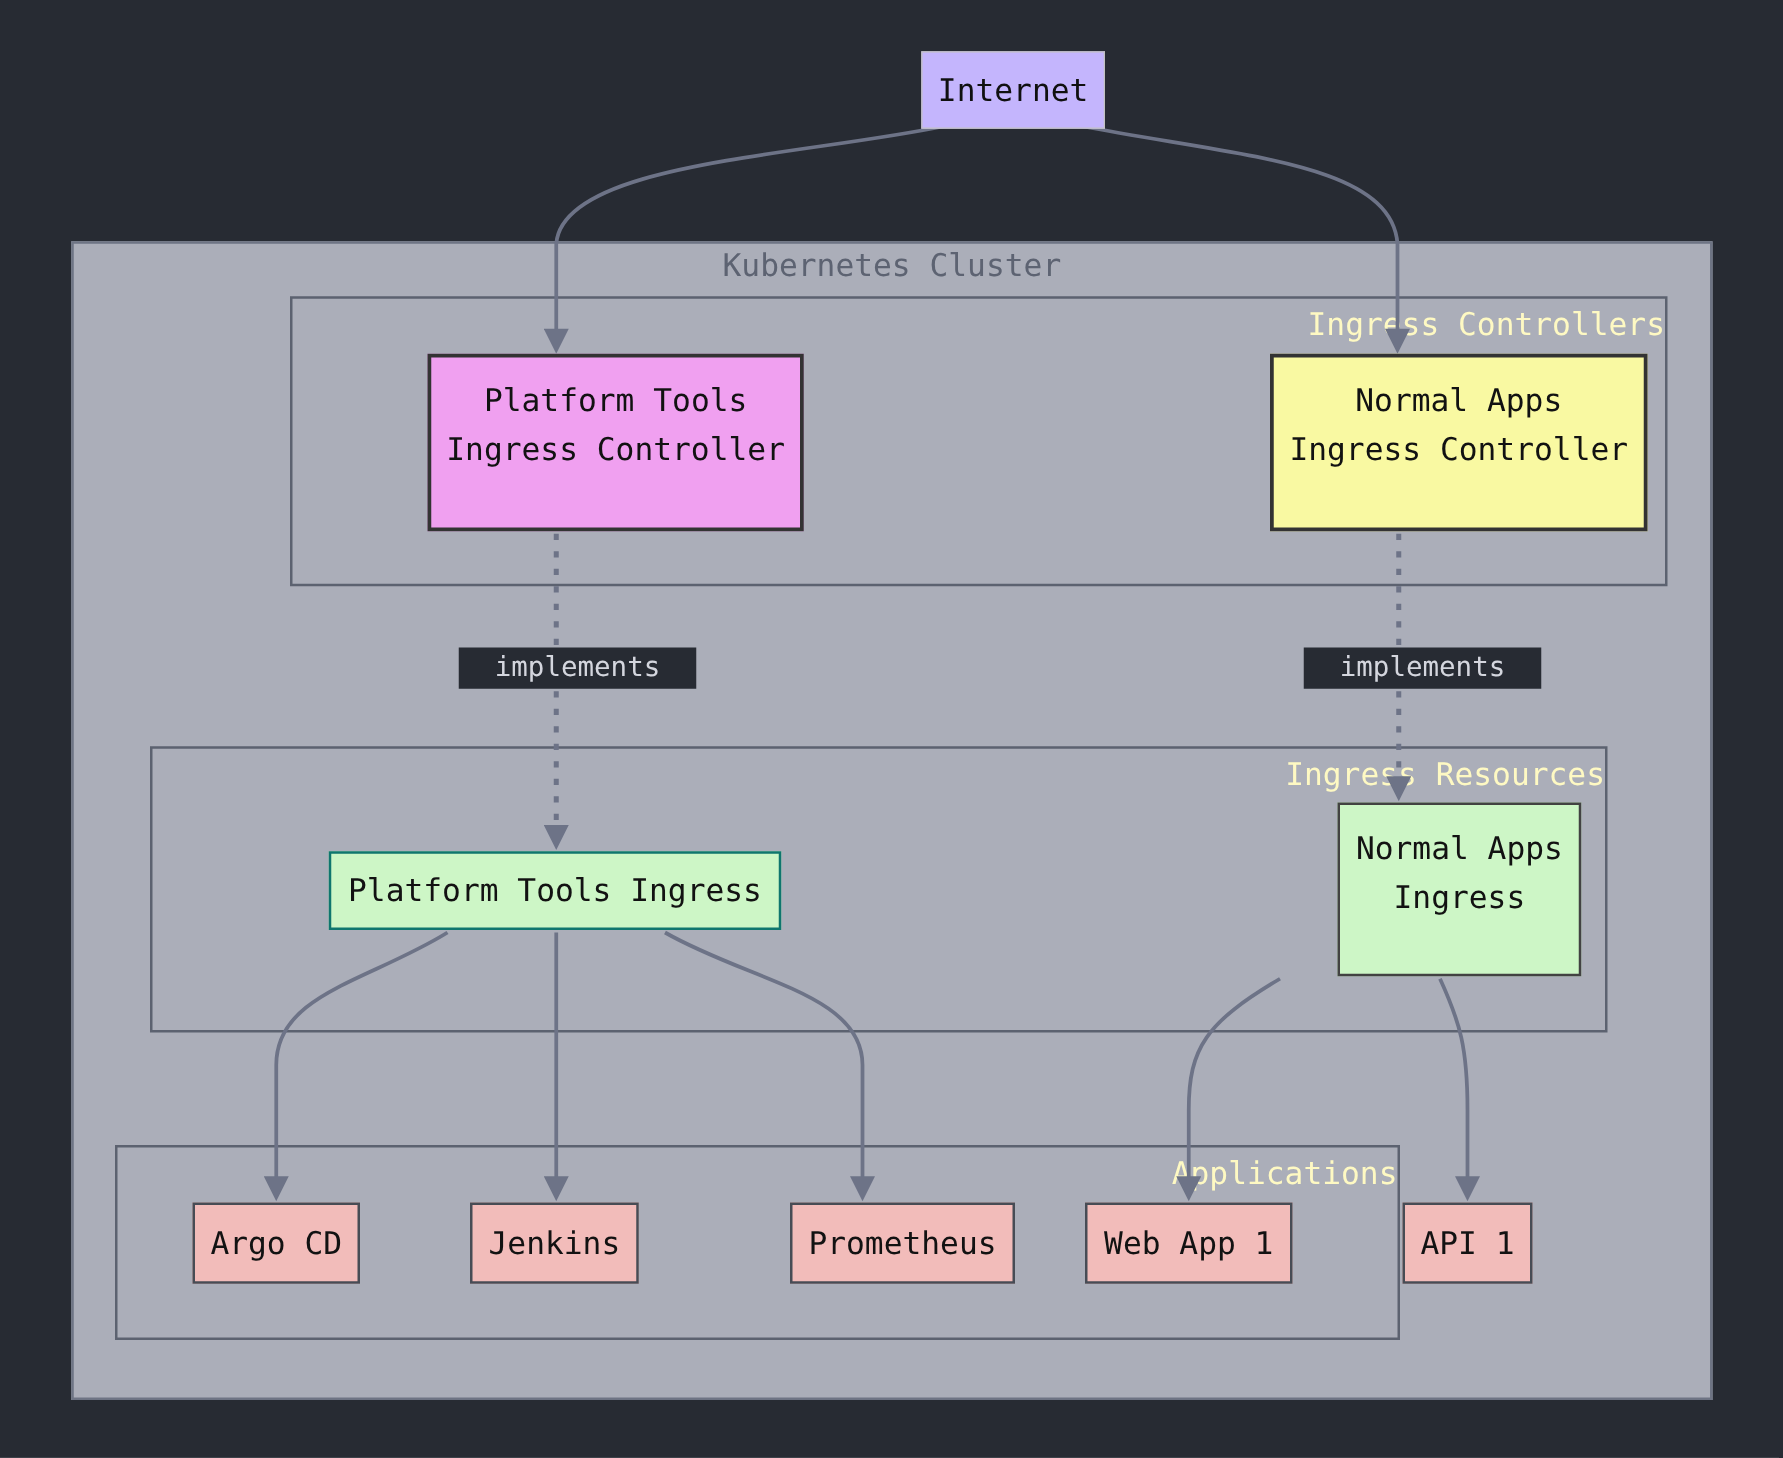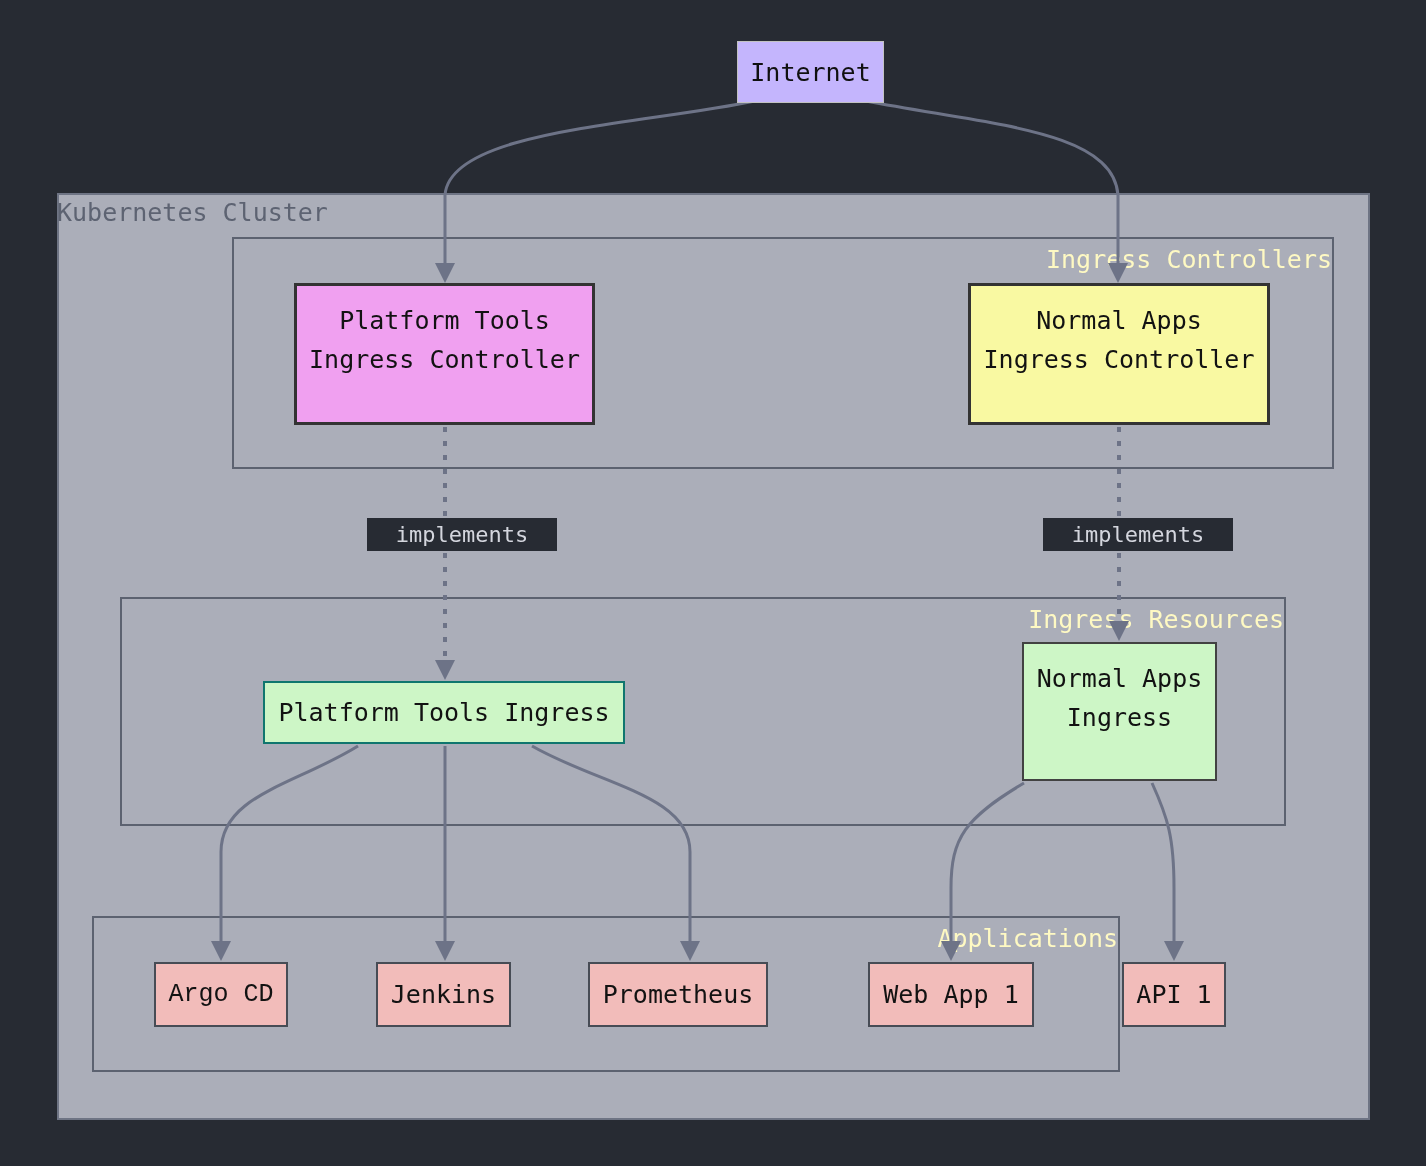--- a/index.html
+++ b/index.html
@@ -10,21 +10,21 @@
     font-family:"DejaVu Sans Mono","Liberation Mono",monospace;
     overflow:hidden;
   }
   .cluster{
     position:absolute;left:57px;top:193px;width:1313px;height:927px;
     background:#abaeb9;border:2px solid #6e7484;box-sizing:border-box;
     z-index:1;
   }
   .cluster-label{
     position:absolute;left:57px;top:198px;width:1313px;
-    font-size:25px;color:#5d6372;z-index:1;
+    text-align:center;font-size:25px;color:#5d6372;z-index:1;
   }
   .subgraph{
     position:absolute;border:2px solid #5c6270;box-sizing:border-box;
     background:transparent;z-index:1;
   }
   .subgraph-label{
     position:absolute;width:100%;top:6px;text-align:right;
     font-size:25px;color:#fef9c3;
   }
   #sg-controllers{left:232px;top:237px;width:1102px;height:232px;}
@@ -33,21 +33,21 @@
 
   svg.edges{position:absolute;left:0;top:0;z-index:2;}
   .edge{stroke:#6d7387;stroke-width:3;fill:none;}
   .edge.dotted{stroke-dasharray:5 9;stroke-width:4;}
 
   .node{
     position:absolute;box-sizing:border-box;z-index:3;
     color:#121212;font-size:25px;text-align:center;
     white-space:pre-line;line-height:39px;
   }
-  .node.topalign{padding-top:15px;}
+  .node.topalign{padding-top:15px;margin-left:48px;}
   .node.center{display:flex;align-items:center;justify-content:center;}
   #node-internet{
     left:737px;top:41px;width:147px;height:62px;
     background:#c4b5fd;border:1px solid #c2c2c2;color:#101010;
   }
   #node-platform-controller{
     left:294px;top:283px;width:301px;height:142px;
     background:#f0a0f0;border:3px solid #333333;
   }
   #node-normal-controller{
@@ -58,23 +58,23 @@
     left:263px;top:681px;width:362px;height:63px;
     background:#cdf6c6;border:2px solid #0f766e;
   }
   #node-normal-ingress{
     left:1022px;top:642px;width:195px;height:139px;
     background:#cdf6c6;border:2px solid #424242;
   }
   .appnode{
     background:#f2bcba;border:2px solid #474c55;height:65px;top:962px;
   }
-  #node-argocd{left:154px;width:134px;font-family:Liberation Mono, monospace;}
+  #node-argocd{left:154px;width:134px;}
   #node-jenkins{left:376px;width:135px;}
-  #node-prometheus{left:588px;width:180px;}
+  #node-prometheus{left:632px;width:180px;}
   #node-webapp1{left:868px;width:166px;}
   #node-api1{left:1122px;width:104px;}
 
   .edge-label{
     position:absolute;z-index:3;
     background:#272b33;color:#d4d6de;
     font-size:22px;line-height:33px;height:33px;
     padding:0 24px;text-align:center;
   }
   #impl-left{left:367px;top:518px;width:142px;}

